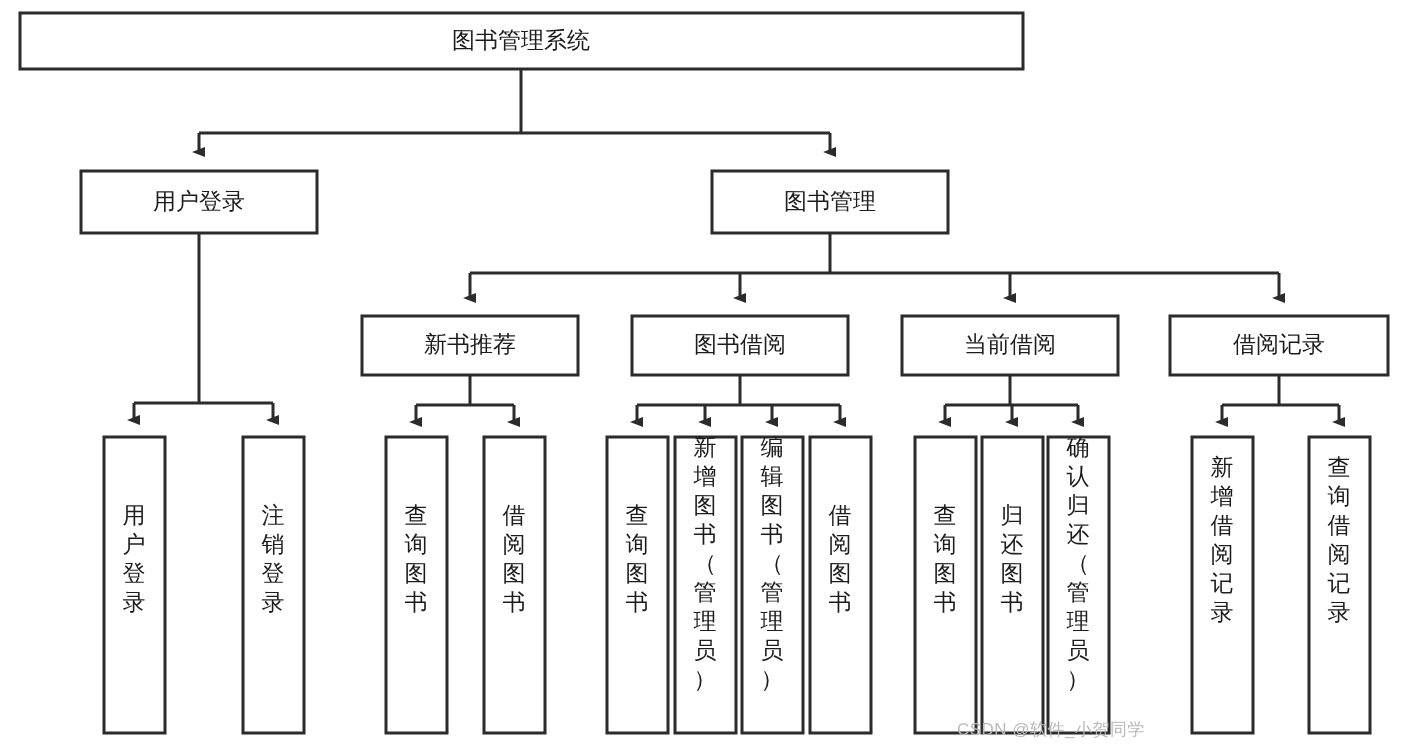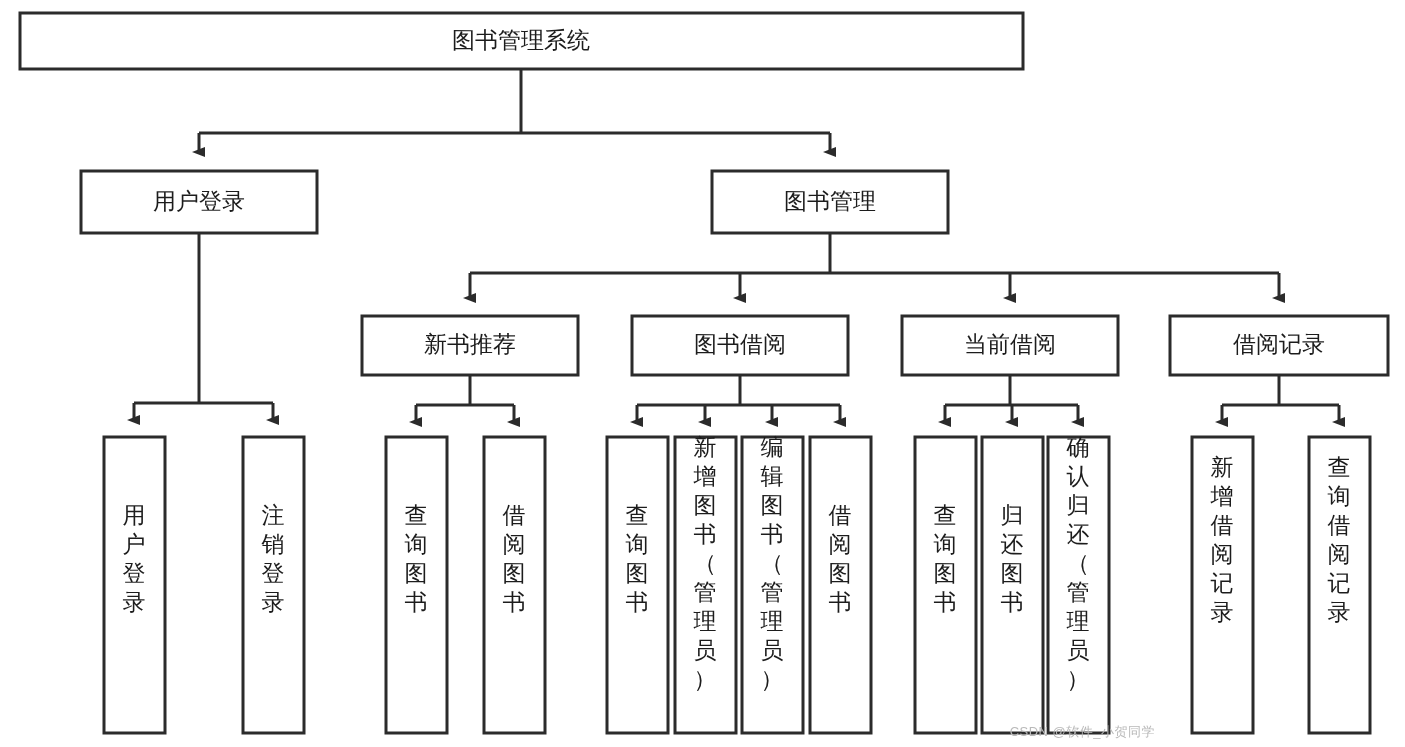--- a/index.html
+++ b/index.html
@@ -50,24 +50,24 @@
     dominant-baseline: middle;
   }
   .node-label-v {
     font-family: "Liberation Sans", "DejaVu Sans", sans-serif;
     font-size: 23px;
     fill: #1c1c1c;
     text-anchor: middle;
   }
   .watermark {
     position: absolute;
-    right: 14px;
+    right: 24px;
     bottom: 6px;
     font-family: "Liberation Sans", "DejaVu Sans", sans-serif;
-    font-size: 13px;
+    font-size: 17px;
     color: #b9b9b9;
     white-space: nowrap;
     letter-spacing: 0.5px;
   }
 </style>
 </head>
 <body>
 
 <div id="diagram-root">
 

